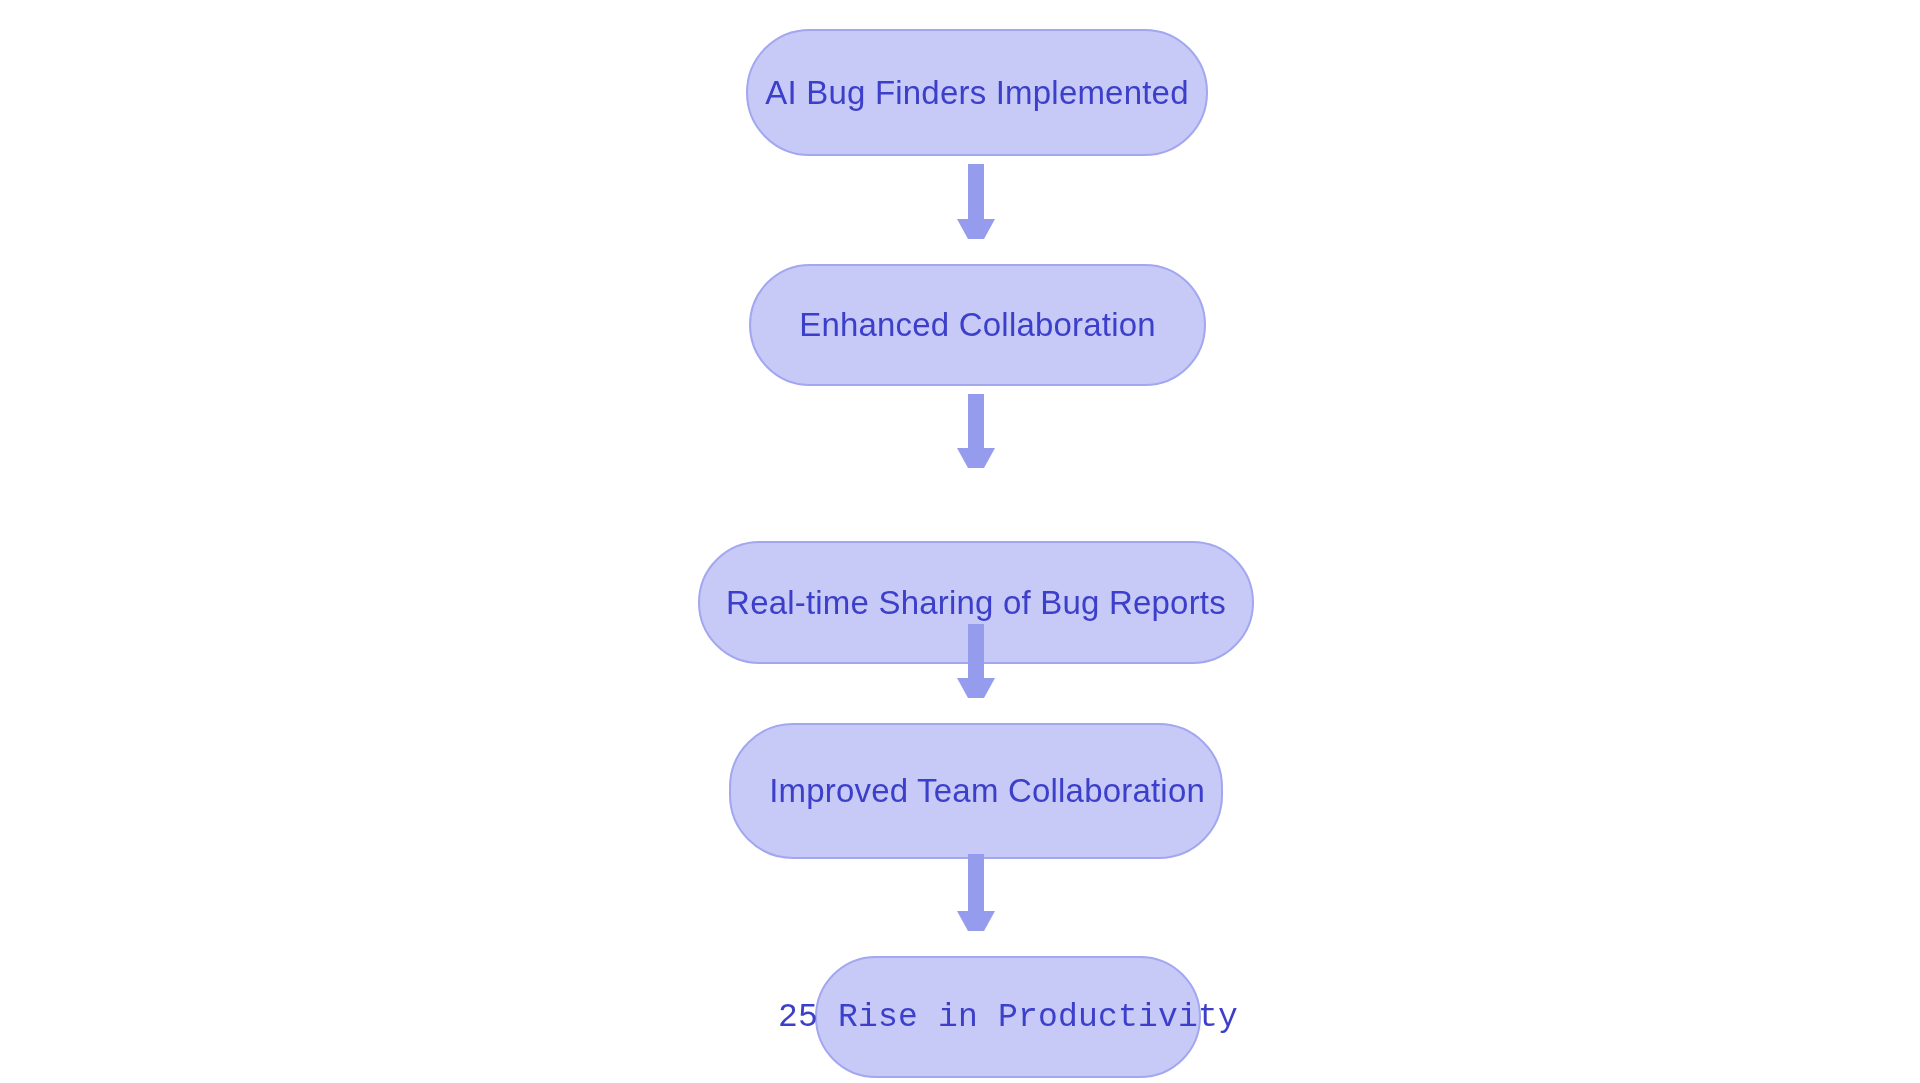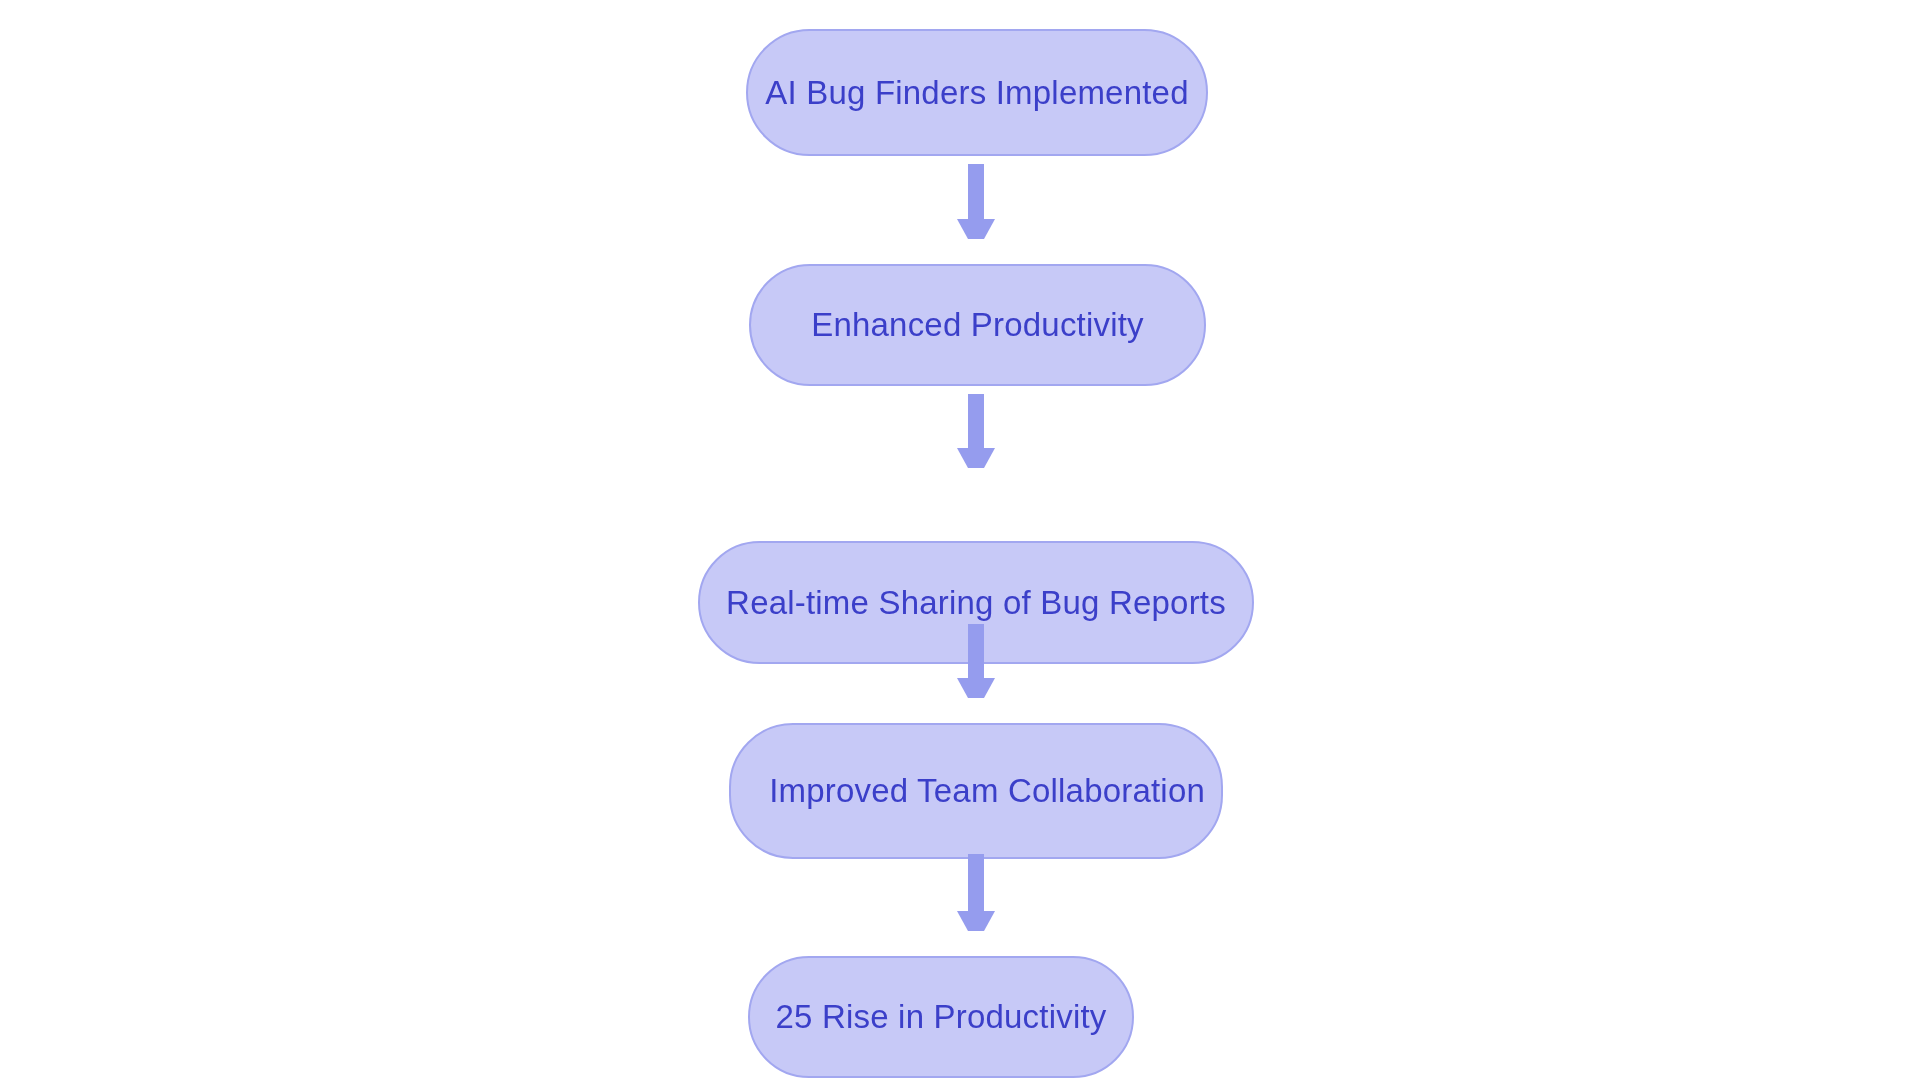--- a/index.html
+++ b/index.html
@@ -32,21 +32,21 @@
     color: var(--node-text);
     font-size: 33px;
     letter-spacing: 0.2px;
     text-align: center;
     white-space: nowrap;
   }
   .node-1 { left: 730px; top:  13px; width: 462px; height: 127px; }
   .node-2 { left: 733px; top: 248px; width: 457px; height: 122px; }
   .node-3 { left: 682px; top: 477px; width: 556px; height: 123px; margin-top: 48px; }
   .node-4 { left: 713px; top: 707px; width: 494px; height: 136px; justify-content: flex-end; }
-  .node-5 { left: 732px; top: 940px; width: 386px; height: 122px; }
+  .node-5 { left: 799px; top: 940px; width: 386px; height: 122px; font-family: Liberation Mono, monospace; }
   .arrow {
     position: absolute;
     left: 949px;
     width: 22px;
     display: flex;
     flex-direction: column;
     align-items: center;
   }
   .arrow-1 { top: 140px; height: 107px; }
   .arrow-2 { top: 370px; height: 106px; }
@@ -72,21 +72,21 @@
   <div class="node node-1">
     <span>AI Bug Finders Implemented</span>
   </div>
 
   <div class="arrow arrow-1">
     <div class="stem"></div>
     <div class="head"></div>
   </div>
 
   <div class="node node-2">
-    <span>Enhanced Productivity</span>
+    <span>Enhanced Collaboration</span>
   </div>
 
   <div class="arrow arrow-2">
     <div class="stem"></div>
     <div class="head"></div>
   </div>
 
   <div class="node node-3">
     <span>Real-time Sharing of Bug Reports</span>
   </div>

